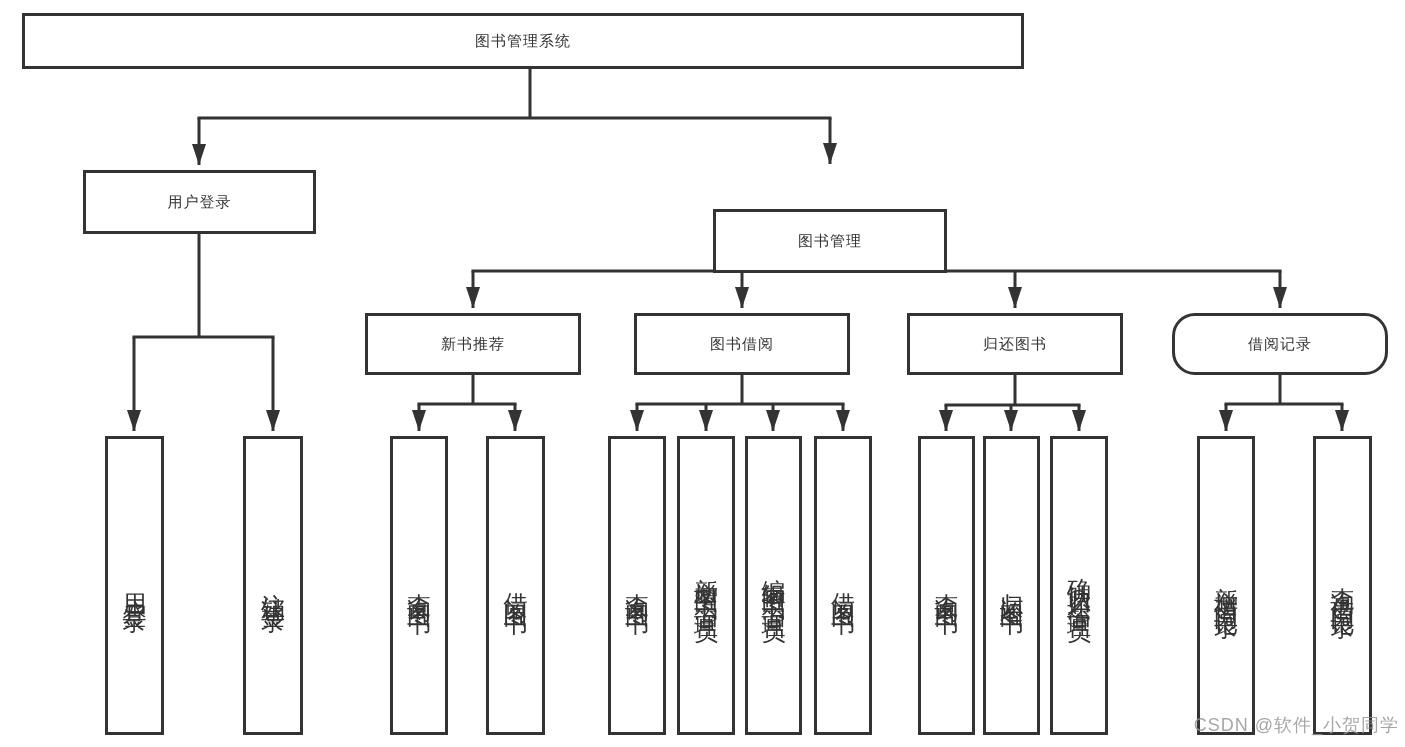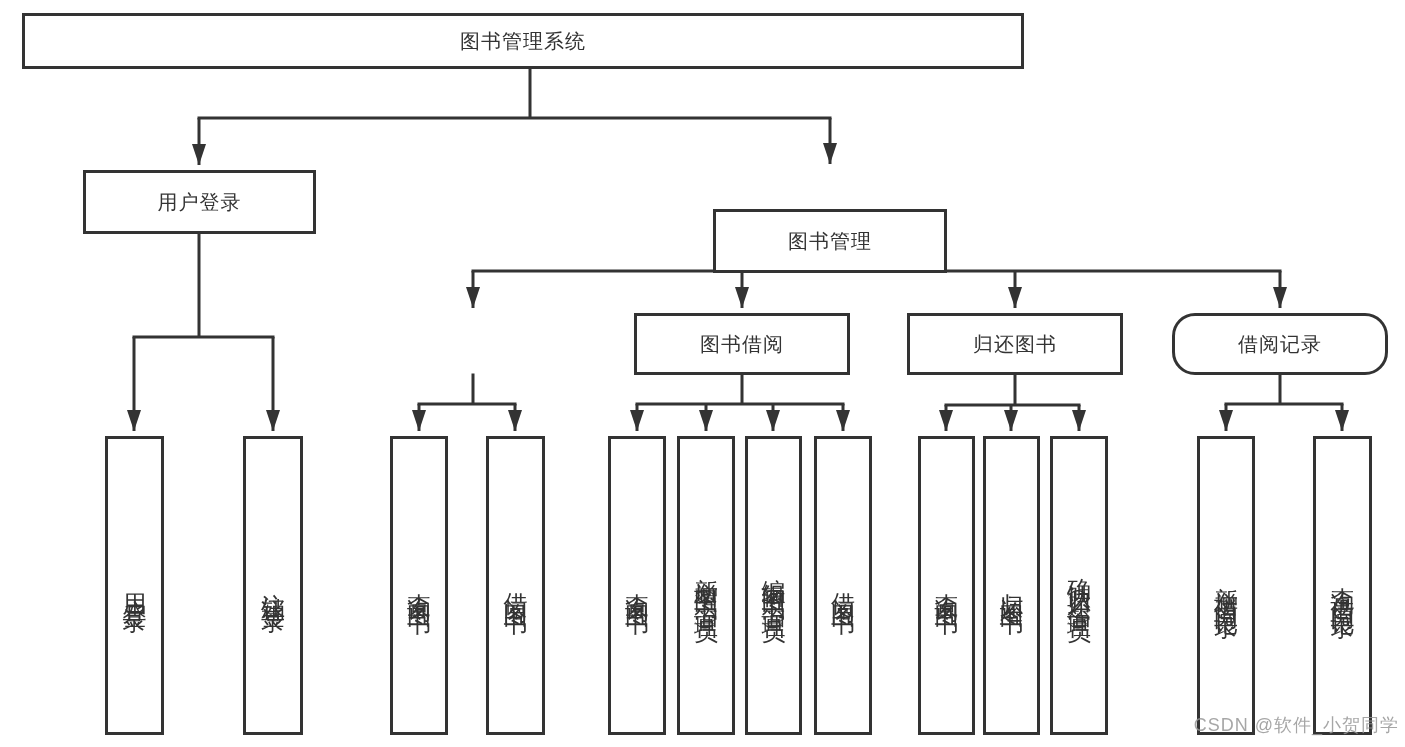--- a/index.html
+++ b/index.html
@@ -29,21 +29,21 @@
     box-sizing: border-box;
     border: 3px solid #333333;
     background: #ffffff;
     color: #333333;
     display: flex;
     align-items: center;
     justify-content: center;
     z-index: 2;
   }
   .box .h-label {
-    font-size: 20px;
+    font-size: 15px;
     letter-spacing: 1px;
     white-space: nowrap;
   }
   .leaf .v-label {
     writing-mode: vertical-rl;
     text-orientation: mixed;
     font-size: 24px;
     letter-spacing: 6px;
     line-height: 1;
     white-space: nowrap;
@@ -106,20 +106,23 @@
     <span class="h-label">图书管理系统</span>
   </div>
 
   <div class="box" style="left:83px; top:170px; width:233px; height:64px;">
     <span class="h-label">用户登录</span>
   </div>
   <div class="box" style="left:713px; top:169px; width:234px; height:64px;margin-top:40px;">
     <span class="h-label">图书管理</span>
   </div>
 
+  <div class="box" style="left:365px; top:313px; width:216px; height:62px;">
+    <span class="h-label">新书推荐</span>
+  </div>
   <div class="box" style="left:634px; top:313px; width:216px; height:62px;font-family:Liberation Mono, monospace;">
     <span class="h-label">图书借阅</span>
   </div>
   <div class="box" style="left:907px; top:313px; width:216px; height:62px;">
     <span class="h-label">归还图书</span>
   </div>
   <div class="box" style="left:1172px; top:313px; width:216px; height:62px;border-radius:23px;">
     <span class="h-label">借阅记录</span>
   </div>
 

